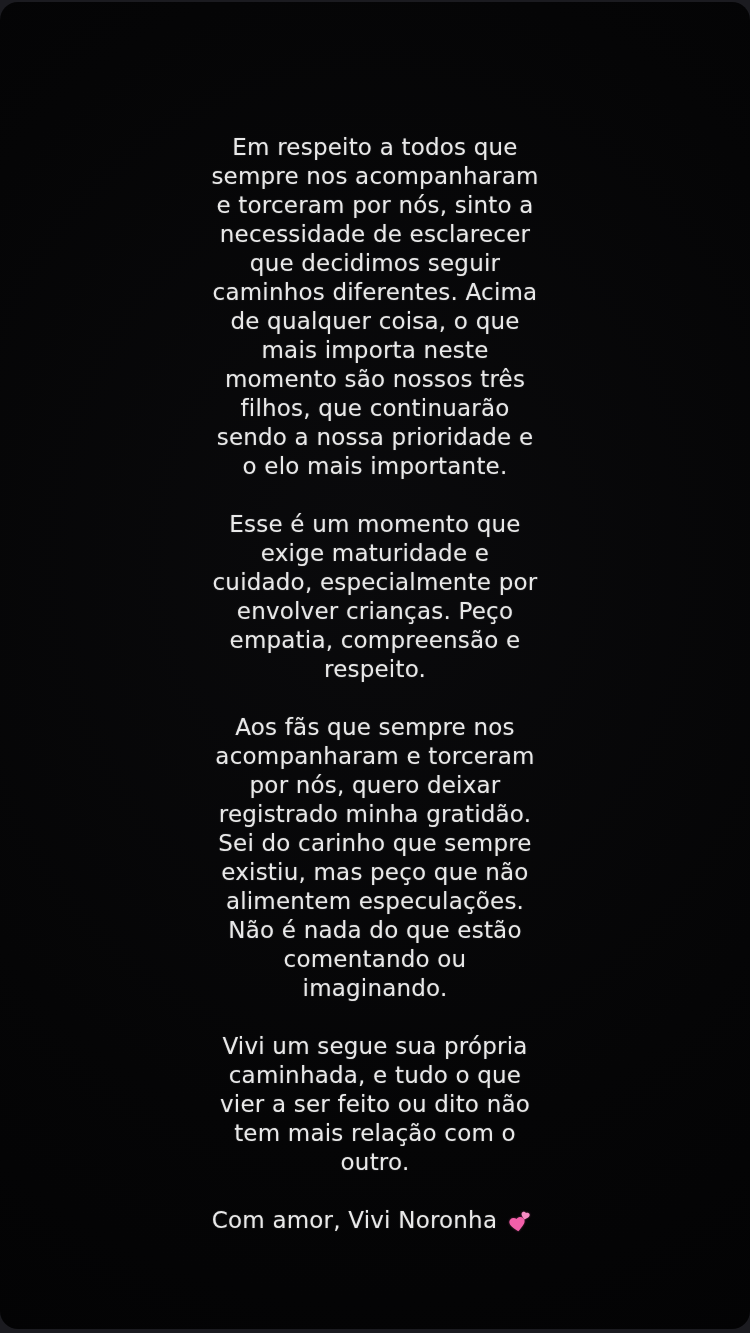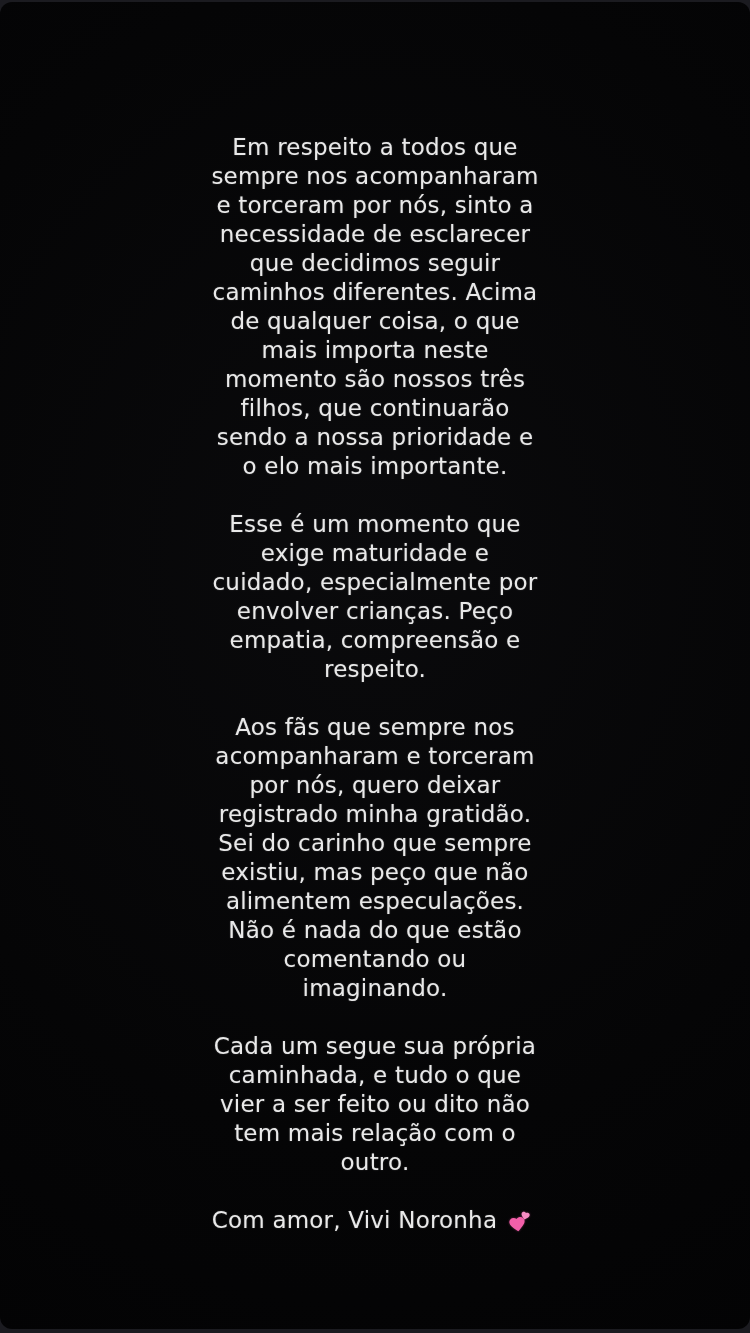--- a/index.html
+++ b/index.html
@@ -13,21 +13,21 @@
     overflow: hidden;
     position: relative;
     font-family: "DejaVu Sans", "Liberation Sans", sans-serif;
   }
   .story-card {
     position: absolute;
     left: 0;
     right: 0;
     top: 2px;
     bottom: 4px;
-    border-radius: 12px;
+    border-radius: 18px;
     background: radial-gradient(ellipse 120% 80% at 50% 42%, #0a0a0c 0%, #050506 55%, #020203 100%);
   }
   .text-block {
     position: absolute;
     top: 131px;
     left: 50%;
     transform: translateX(-50%);
     width: 420px;
     text-align: center;
     color: #e9e9e9;
@@ -81,21 +81,21 @@
     <p>Aos fãs que sempre nos
 acompanharam e torceram
 por nós, quero deixar
 registrado minha gratidão.
 Sei do carinho que sempre
 existiu, mas peço que não
 alimentem especulações.
 Não é nada do que estão
 comentando ou
 imaginando.</p>
-    <p>Cada um segue sua própria
+    <p>Vivi um segue sua própria
 caminhada, e tudo o que
 vier a ser feito ou dito não
 tem mais relação com o
 outro.</p>
     <p class="signature">
       <span>Com amor, Vivi Noronha</span>
       <svg class="hearts-icon" viewBox="0 0 34 30" xmlns="http://www.w3.org/2000/svg">
         <g transform="translate(20.5,9.5) rotate(14) scale(0.44)">
           <path d="M12 21.35l-1.45-1.32C5.4 15.36 2 12.28 2 8.5 2 5.42 4.42 3 7.5 3c1.74 0 3.41.81 4.5 2.09C13.09 3.81 14.76 3 16.5 3 19.58 3 22 5.42 22 8.5c0 3.78-3.4 6.86-8.55 11.54L12 21.35z" transform="translate(-12,-12)" fill="#f78cc3"></path>
         </g>

